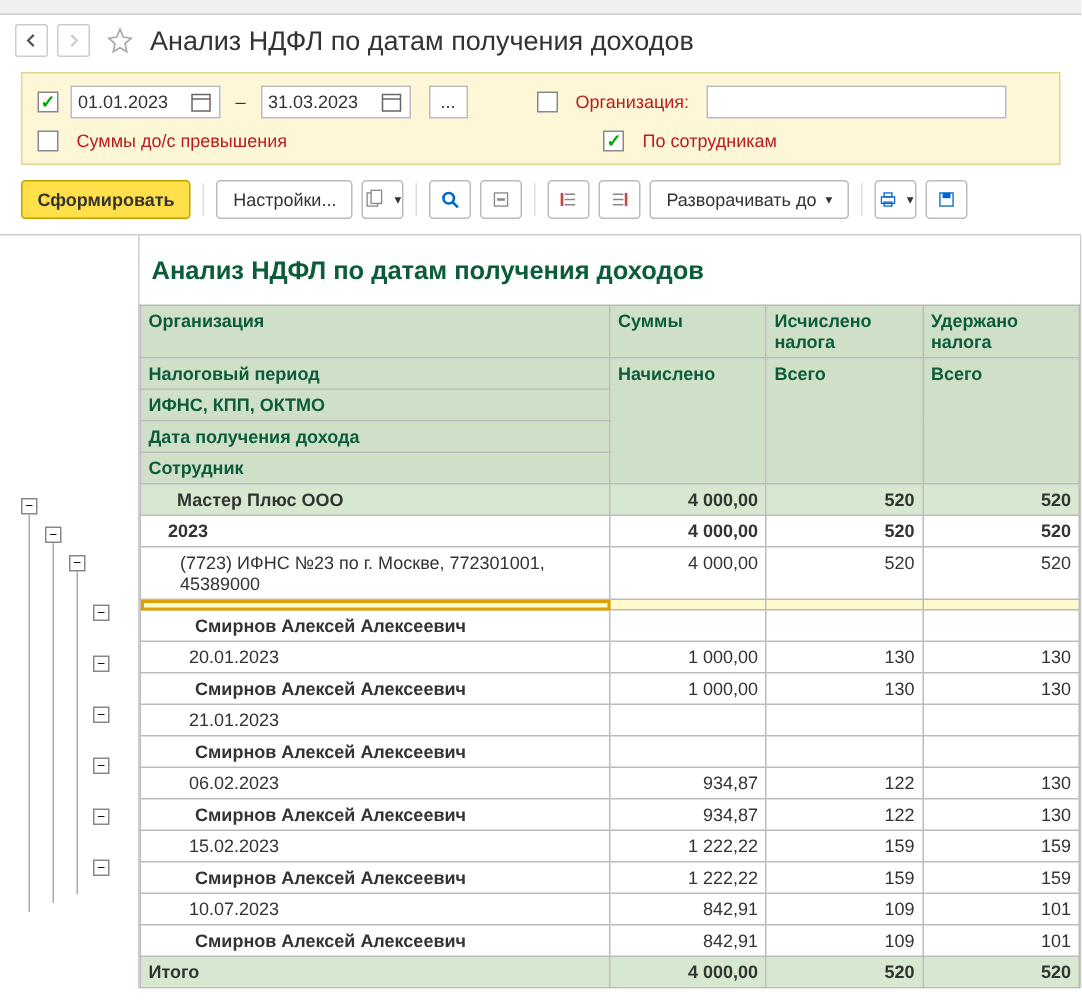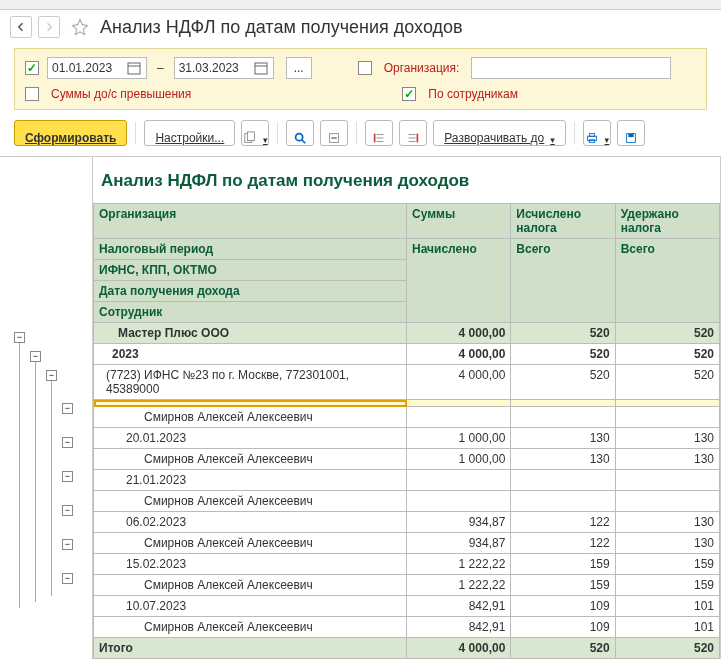--- a/index.html
+++ b/index.html
@@ -24,21 +24,21 @@
   .date-input { width: 100px; height: 22px; border: 1px solid #bbb; padding: 2px 4px; background: #fff; display: flex; align-items: center; justify-content: space-between; }
   .date-input .val { flex: 1; }
   .cal-btn { width: 16px; height: 16px; display: flex; align-items: center; justify-content: center; color: #666; cursor: pointer; }
   .dash { margin: 0 2px; }
   .dots-btn { width: 26px; height: 22px; border: 1px solid #bbb; background: #fff; display: flex; align-items: center; justify-content: center; cursor: pointer; margin-left: 4px; }
   .filter-label { color: #b91c1c; margin-left: 4px; }
   .org-input { width: 200px; height: 22px; border: 1px solid #bbb; background: #fff; margin-left: 4px; }
   
   
   .toolbar { display: flex; align-items: center; gap: 6px; padding: 0 14px 10px 14px; flex-wrap: nowrap; }
-  .btn { height: 26px; border: 1px solid #bbb; background: #fff; padding: 0 10px; display: inline-flex; align-items: flex-end; gap: 4px; cursor: pointer; border-radius: 3px; font-size: 12px; text-decoration: underline; }
+  .btn { height: 26px; border: 1px solid #bbb; background: #fff; padding: 0 10px; display: inline-flex; align-items: center; gap: 4px; cursor: pointer; border-radius: 3px; font-size: 12px; }
   .btn.primary { background: #ffe04a; border-color: #c0a000; font-weight: bold; }
   .btn.icon-only { padding: 0; width: 28px; justify-content: center; }
   .btn svg { width: 14px; height: 14px; }
   .btn .more { font-size: 9px; margin-left: 2px; }
   .tb-sep { width: 1px; height: 22px; background: #ddd; margin: 0 2px; }
   
   
   .report-wrap { display: flex; border-top: 1px solid #ccc; }
   .tree-gutter { width: 92px; padding-top: 156px; position: relative; }
   .tree-gutter .node { position: absolute; width: 11px; height: 11px; border: 1px solid #888; background: #fff; display: flex; align-items: center; justify-content: center; font-size: 9px; line-height: 1; cursor: pointer; color: #000; }
@@ -47,23 +47,23 @@
   .report { flex: 1; border-left: 1px solid #ccc; border-right: 1px solid #ccc; }
   .report-title { font-size: 17px; font-weight: bold; color: #0a5c3a; padding: 14px 8px 12px 8px; }
   
   table.rep { width: 100%; border-collapse: collapse; table-layout: fixed; font-size: 12px; }
   table.rep th, table.rep td { border: 1px solid #bbb; padding: 3px 5px; vertical-align: top; }
   table.rep th { background: #d0e0c8; color: #0a5c3a; font-weight: bold; text-align: left; }
   table.rep td.num { text-align: right; }
   table.rep tr.lvl0 td { background: #d8e8d0; font-weight: bold; padding-left: 24px; }
   table.rep tr.lvl1 td.lbl { padding-left: 18px; }
   table.rep tr.lvl1 td { font-weight: bold; }
-  table.rep tr.lvl2 td.lbl { padding-left: 12px; }
+  table.rep tr.lvl2 td.lbl { padding-left: 26px; }
   table.rep tr.lvl3 td.lbl { padding-left: 32px; }
-  table.rep tr.lvl4 td.lbl { padding-left: 50px; }
+  table.rep tr.lvl4 td.lbl { padding-left: 36px; font-weight: bold; }
   table.rep tr.sel td { background: lemonchiffon; }
   table.rep tr.sel td.lbl { outline: 2px solid #e0a000; outline-offset: -2px; }
   table.rep tr.total td { background: #d8e8d0; font-weight: bold; }
   
   .col-label { width: 300px; }
   .col-num { width: 100px; }
 </style>
 </head>
 <body>
 

